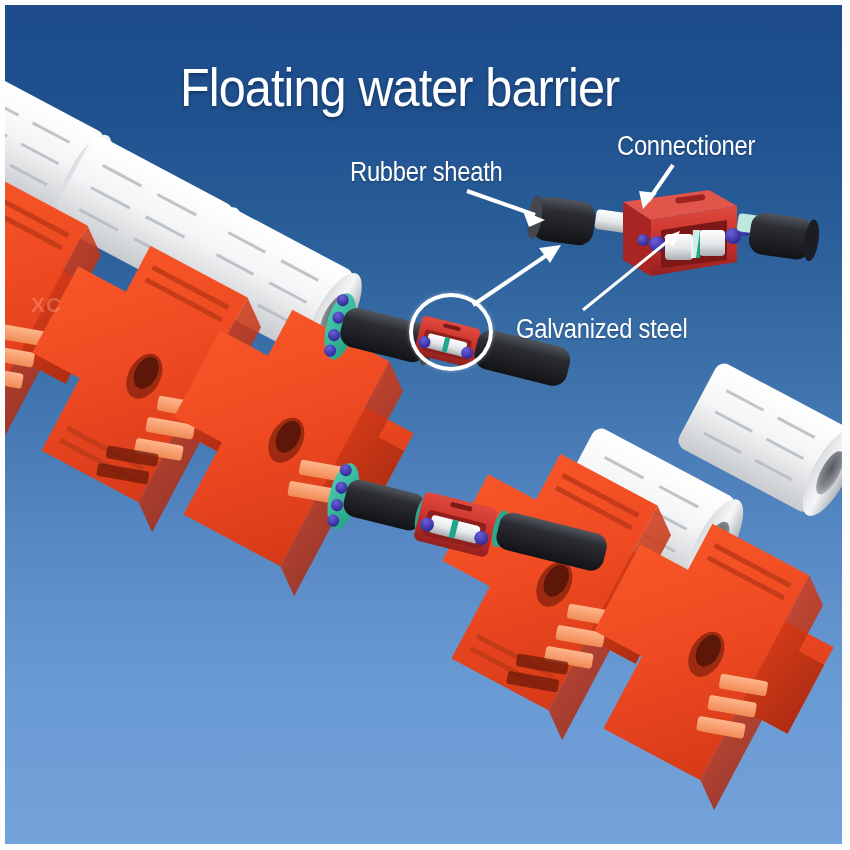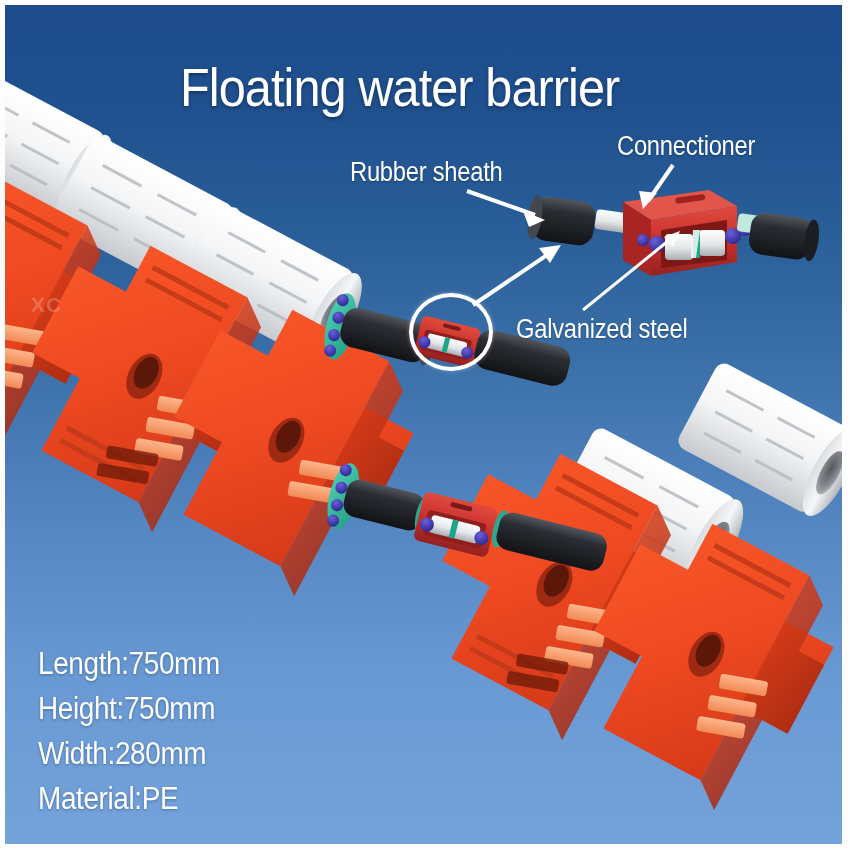--- a/index.html
+++ b/index.html
@@ -481,23 +481,17 @@
     </svg>
 
     <div class="lbl" id="title">Floating water barrier</div>
 
     <div class="lbl" id="lbl-rubber">Rubber sheath</div>
 
     <div class="lbl" id="lbl-connector">Connectioner</div>
 
     <div class="lbl" id="lbl-galv">Galvanized steel</div>
 
-    <div id="specs">
-      <div class="spec-line">Length:750mm</div>
-      <div class="spec-line">Height:750mm</div>
-      <div class="spec-line">Width:280mm</div>
-      <div class="spec-line">Material:PE</div>
-    </div>
 
     <div id="watermark">XC</div>
 
   </div>
 </div>
 
 </body></html>

